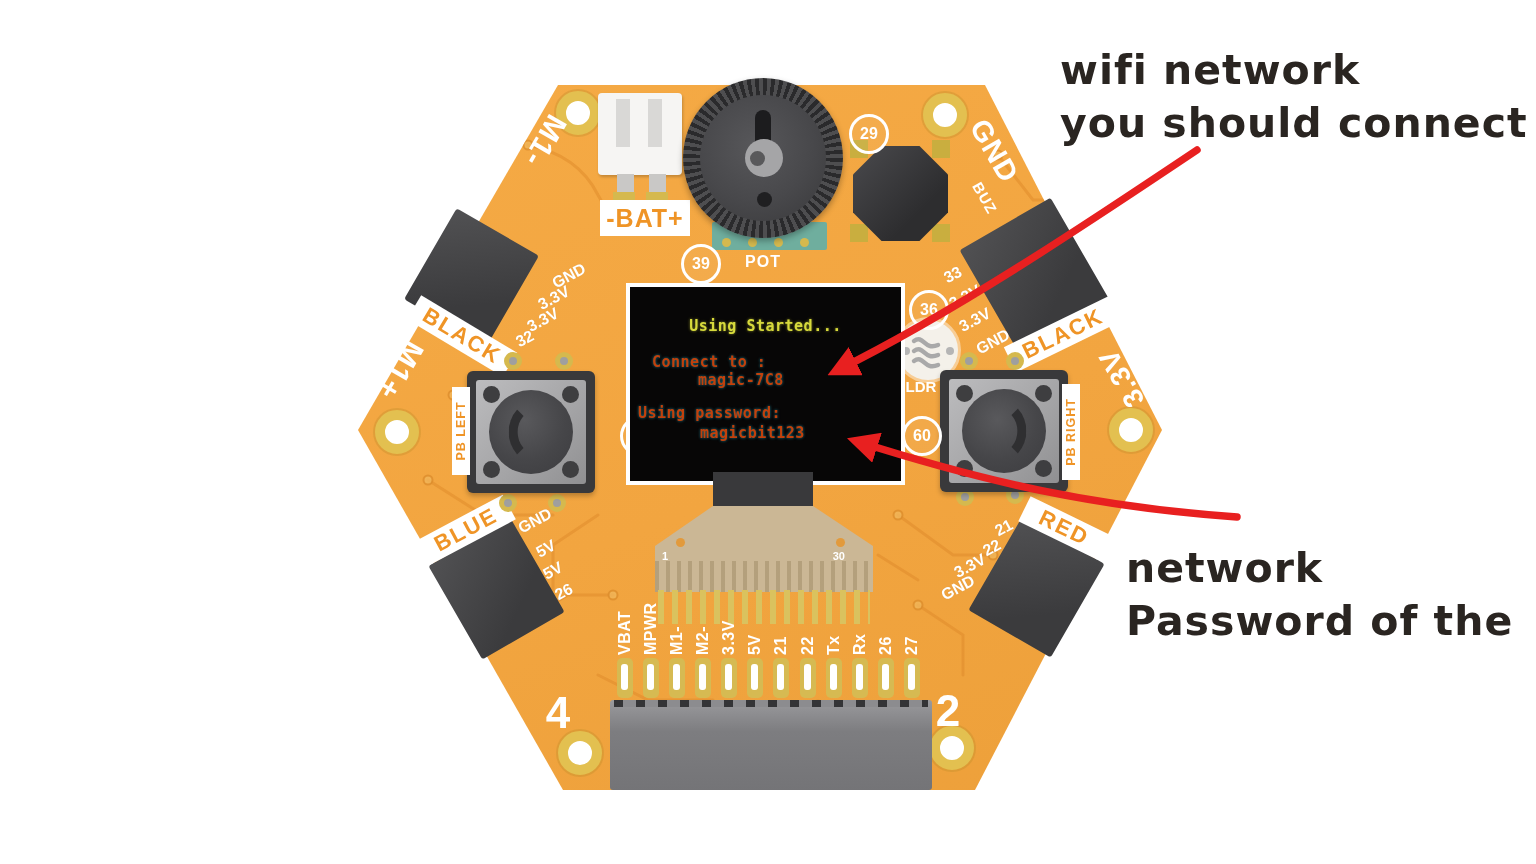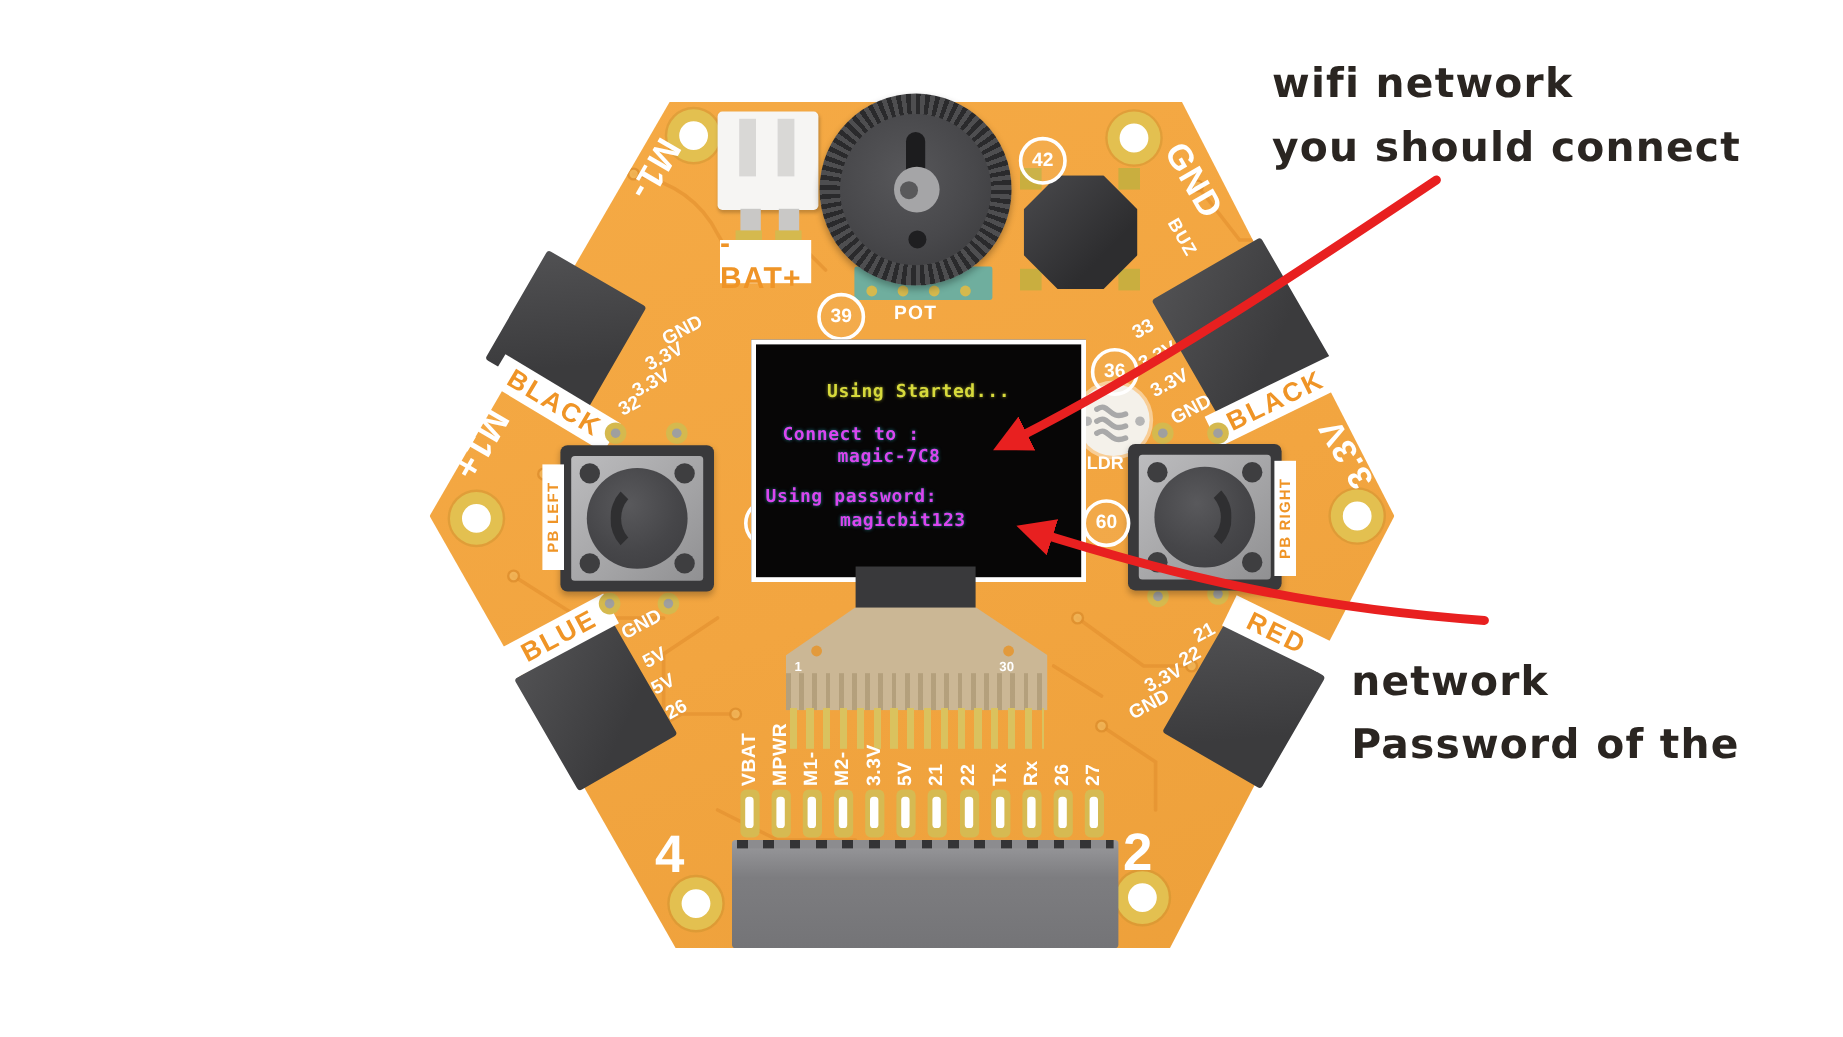--- a/index.html
+++ b/index.html
@@ -31,37 +31,37 @@
   .pbtn .face{position:absolute;inset:9px;background:linear-gradient(135deg,#bcbcbe 0%,#a3a3a5 60%,#909092 100%);border-radius:3px;}
   .pbtn .cdot{position:absolute;width:17px;height:17px;border-radius:50%;background:#3e3e40;}
   .pbtn .cbig{position:absolute;left:50%;top:50%;width:84px;height:84px;transform:translate(-50%,-50%);
               border-radius:50%;background:radial-gradient(circle at 42% 36%,#59595c 0%,#464649 55%,#3c3c3f 100%);}
   .pbtn .arc{position:absolute;left:50%;top:50%;width:38px;height:44px;transform:translate(-40%,-50%);
              border:9px solid transparent;border-left-color:#2f2f31;border-radius:50%;}
   
   #oled{position:absolute;left:626px;top:283px;width:279px;height:202px;background:#070606;
         border:4px solid #fff;box-sizing:border-box;}
   #oled .t{position:absolute;font:bold 15px "DejaVu Sans Mono",monospace;letter-spacing:.5px;white-space:pre;}
-  .cy{color:#d946ef;text-shadow:0 0 3px rgba(44,199,226,.6);text-align:right;}
+  .cy{color:#c2410c;text-shadow:0 0 3px rgba(44,199,226,.6);text-align:right;}
   .ye{color:#d7da3c;text-shadow:0 0 3px rgba(215,218,60,.6);}
   
   .hpin{position:absolute;color:#fff;font-weight:bold;font-size:16px;line-height:18px;height:18px;
         white-space:nowrap;transform-origin:0 100%;transform:rotate(-90deg);letter-spacing:.5px;}
   .hpad{position:absolute;width:16px;height:40px;background:#d6ba52;border-radius:5px;}
   .hpad span{position:absolute;left:4px;top:6px;width:7px;height:26px;background:#fff;border-radius:3px;display:block;}
   #socket{position:absolute;left:610px;top:700px;width:322px;height:90px;border-radius:3px;
           background:linear-gradient(#9a9a9d 0%,#7d7d80 35%,#747477 100%);}
   #socket:before{content:"";position:absolute;left:4px;right:4px;top:0;height:7px;
           background:repeating-linear-gradient(90deg,#343436 0 9px,#8c8c8f 9px 22px);}
   
   .vstrip{position:absolute;background:#fff;}
   .vstrip span{position:absolute;left:50%;top:50%;transform:translate(-50%,-50%) rotate(-90deg);
         color:#ef9426;font-weight:bold;font-size:12.5px;letter-spacing:1px;white-space:nowrap;}
   
-  .note{position:absolute;color:#2a2521;font-weight:700;font-size:34px;letter-spacing:1px;
+  .note{position:absolute;color:#2a2521;font-weight:700;font-size:41px;letter-spacing:1px;
         line-height:53px;white-space:nowrap;font-family:"DejaVu Sans",sans-serif;}
   .flexflare{position:absolute;left:655px;top:506px;width:218px;height:86px;background:#cbb795;
         clip-path:polygon(58px 0,158px 0,218px 40px,218px 86px,0 86px,0 40px);}
   .flexflare .stripes{position:absolute;left:0;right:0;top:55px;bottom:0;
         background:repeating-linear-gradient(90deg,rgba(120,100,60,.28) 0 4px,transparent 4px 11px);}
   .fhole{position:absolute;width:9px;height:9px;border-radius:50%;background:#e29a3c;}
   #comb{position:absolute;left:658px;top:590px;width:212px;height:34px;
         background:repeating-linear-gradient(90deg,#dac25e 0 6px,transparent 6px 14px);}
   .corner{position:absolute;color:#fff;font-weight:bold;font-size:44px;transform:translate(-50%,-50%);}
 </style>
@@ -135,21 +135,21 @@
     <span>RED</span>
     </div>
 
   <div class="abs" style="left:598px;top:93px;width:84px;height:82px;background:#f6f5f3;border-radius:4px;box-shadow:1px 2px 3px rgba(0,0,0,.2);"></div>
   <div class="abs" style="left:616px;top:99px;width:14px;height:48px;background:#d9d8d6;"></div>
   <div class="abs" style="left:648px;top:99px;width:14px;height:48px;background:#d9d8d6;"></div>
   <div class="abs" style="left:617px;top:174px;width:17px;height:26px;background:#c9c8c6;"></div>
   <div class="abs" style="left:649px;top:174px;width:17px;height:26px;background:#c9c8c6;"></div>
   <div class="abs" style="left:613px;top:192px;width:22px;height:16px;background:#d5b94e;"></div>
   <div class="abs" style="left:646px;top:192px;width:22px;height:16px;background:#d5b94e;"></div>
-  <div class="abs" style="left:600px;top:200px;width:76px;height:36px;background:#fff;display:flex;align-items:center;justify-content:center;">
+  <div class="abs" style="left:600px;top:200px;width:90px;height:36px;background:#fff;display:flex;align-items:center;justify-content:center;">
     <span style="color:#ef9426;font-weight:bold;font-size:25px;letter-spacing:1px;">-BAT+</span>
     </div>
 
   <div class="abs" style="left:712px;top:222px;width:115px;height:28px;background:#6fae9e;border-radius:2px;"></div>
   <div class="abs" style="left:722px;top:238px;width:9px;height:9px;border-radius:50%;background:#d5b94e;"></div>
   <div class="abs" style="left:748px;top:238px;width:9px;height:9px;border-radius:50%;background:#d5b94e;"></div>
   <div class="abs" style="left:774px;top:238px;width:9px;height:9px;border-radius:50%;background:#d5b94e;"></div>
   <div class="abs" style="left:800px;top:238px;width:9px;height:9px;border-radius:50%;background:#d5b94e;"></div>
   <div class="abs" style="left:683px;top:78px;width:160px;height:160px;border-radius:50%;
               background:repeating-conic-gradient(#2a2a2c 0deg 3deg,#4e4e50 3deg 6deg);box-shadow:0 3px 6px rgba(0,0,0,.3);"></div>
@@ -226,21 +226,21 @@
   </div>
 
   <div class="vstrip" style="left:452px;top:387px;width:18px;height:88px;">
     <span>PB LEFT</span>
     </div>
   <div class="vstrip" style="left:1062px;top:384px;width:18px;height:96px;">
     <span>PB RIGHT</span>
     </div>
 
   <div class="circnum" style="left:849px;top:114px;">
-      <span>42</span>
+      <span>29</span>
     </div>
   <div class="circnum" style="left:681px;top:244px;">
       <span>39</span>
     </div>
   <div class="circnum" style="left:909px;top:290px;">
       <span>36</span>
     </div>
   <div class="circnum" style="left:620px;top:416px;">
       <span>35</span>
     </div>

